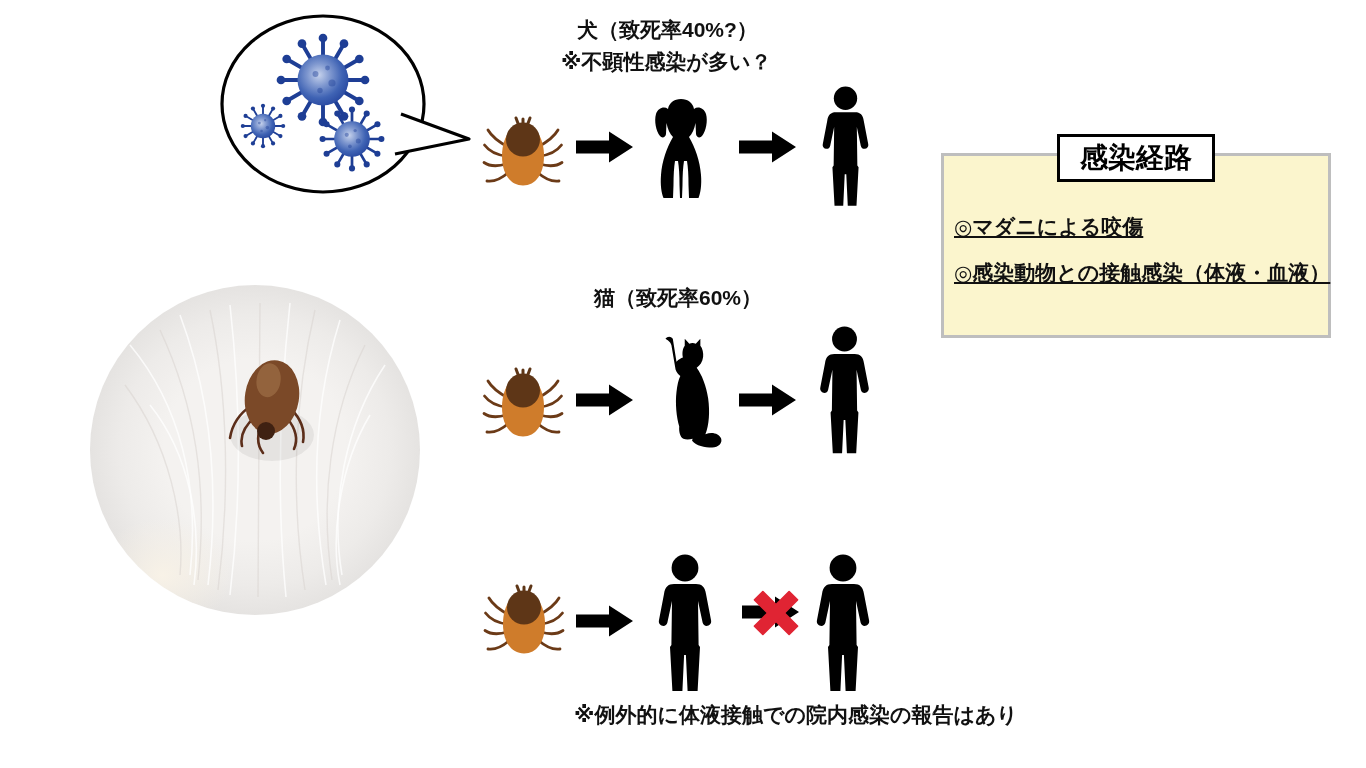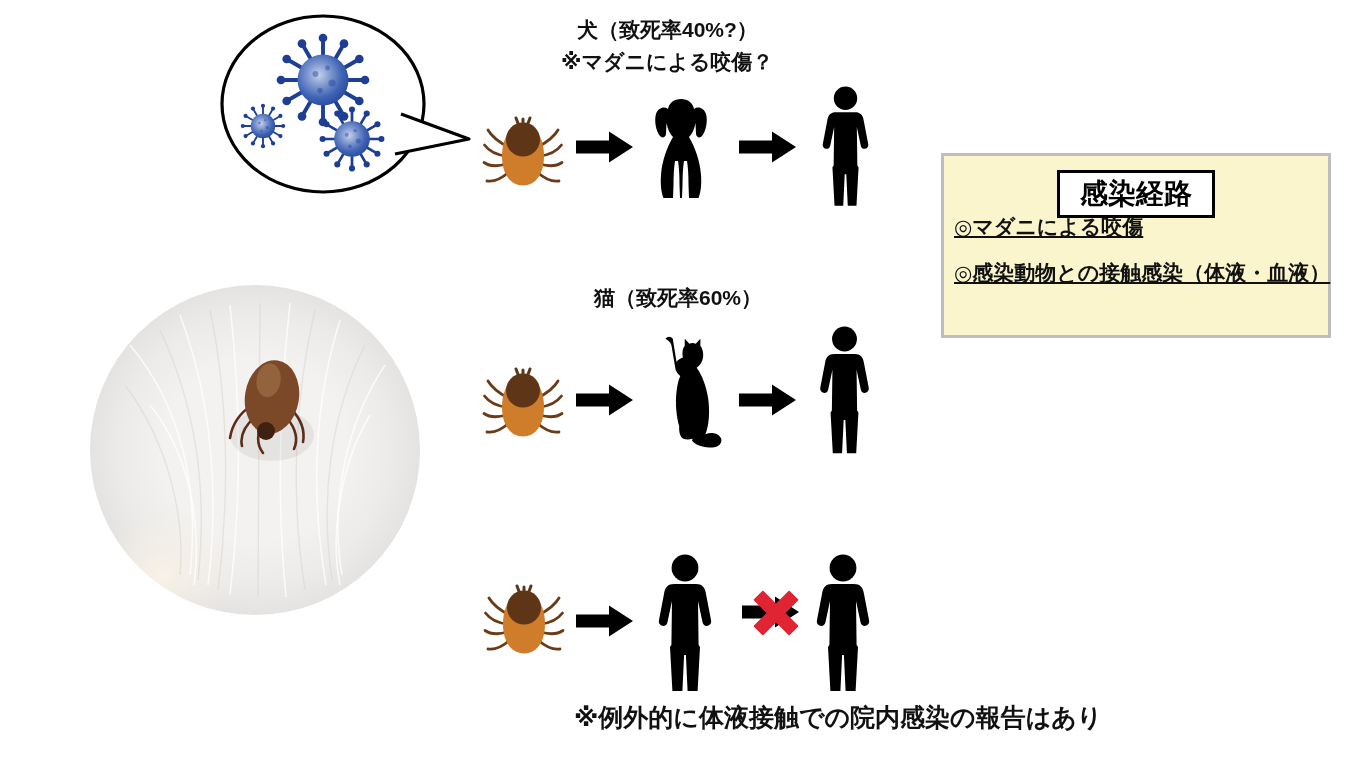--- a/index.html
+++ b/index.html
@@ -2,30 +2,30 @@
 <html><head>
 <meta charset="utf-8">
 <style>
   html,body{margin:0;padding:0;background:#ffffff;}
   #canvas{
     position:relative;width:1366px;height:768px;background:#ffffff;overflow:hidden;
     font-family:"Liberation Sans","DejaVu Sans",sans-serif;color:#000;
   }
   .abs{position:absolute;}
   .lbl{position:absolute;font-weight:700;font-size:21px;line-height:1.25;white-space:nowrap;color:#111;}
-  .footnote{position:absolute;font-weight:700;font-size:25px;white-space:nowrap;color:#111;}
+  .footnote{position:absolute;font-weight:700;font-size:21px;white-space:nowrap;color:#111;}
   
   .info-box{
     position:absolute;left:941px;top:153px;width:390px;height:185px;
     background:#fbf5cd;border:3px solid #bebebe;box-sizing:border-box;
   }
   .info-title{
     position:absolute;left:50%;top:-22px;transform:translateX(-50%);
     background:#ffffff;border:3px solid #000;padding:4px 20px;
-    font-weight:700;font-size:28px;white-space:nowrap;line-height:1.2;margin-top:36px;
+    font-weight:700;font-size:28px;white-space:nowrap;line-height:1.2;
   }
   .info-line{position:absolute;font-weight:700;font-size:21px;white-space:nowrap;color:#111;text-decoration:underline;}
   
   .tick-photo{
     position:absolute;left:90px;top:285px;width:330px;height:330px;border-radius:50%;
     background:
       radial-gradient(95px 80px at 22% 88%, #f8f2e7 0%, rgba(248,242,231,0) 72%),
       radial-gradient(closest-side, #f4f2f0 55%, #edebe9 82%, #e5e3e1 100%);
     overflow:hidden;
   }
@@ -160,21 +160,21 @@
           <path d="M197 133 C206 144 208 155 204 164"></path>
         </g>
         <ellipse cx="182" cy="112" rx="27" ry="37" fill="#7b4928" transform="rotate(9 182 112)"></ellipse>
         <ellipse cx="176" cy="96" rx="12" ry="17" fill="#9a6a42" opacity="0.8" transform="rotate(9 182 112)"></ellipse>
         <circle cx="176" cy="146" r="9" fill="#3f2112"></circle>
       </g>
     </svg>
   </div>
 
   <div class="lbl" style="left:577px;top:17px">犬（致死率40%?）</div>
-  <div class="lbl" style="left:561px;top:49px">※マダニによる咬傷？</div>
+  <div class="lbl" style="left:561px;top:49px">※不顕性感染が多い？</div>
   <svg class="abs" style="left:481px;top:112px" width="84" height="84" viewBox="0 0 84 84">
       <use href="#def-tick"></use>
     </svg>
   <svg class="abs" style="left:576px;top:130px" width="58" height="34" viewBox="0 0 58 34">
       <use href="#def-arrow"></use>
     </svg>
   <svg class="abs" style="left:649px;top:97px" width="64" height="104" viewBox="0 0 64 104">
       <use href="#def-dog"></use>
     </svg>
   <svg class="abs" style="left:739px;top:130px" width="58" height="34" viewBox="0 0 58 34">

